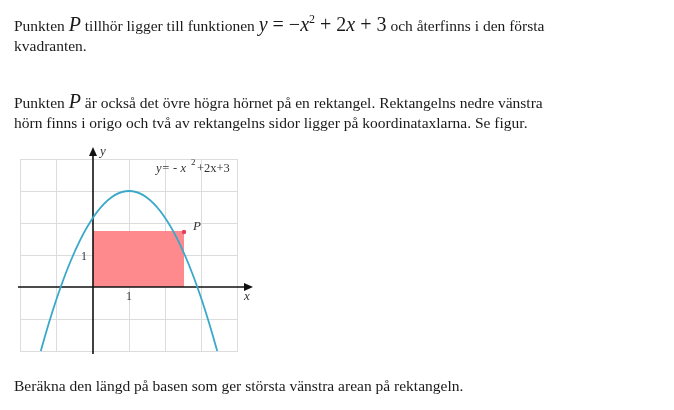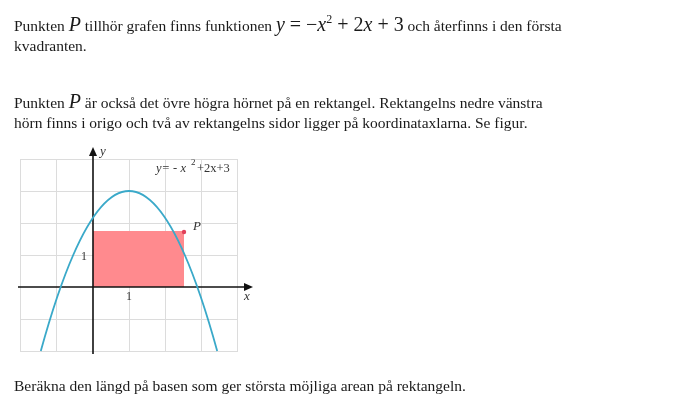--- a/index.html
+++ b/index.html
@@ -21,21 +21,21 @@
     }
     .math i { font-style: italic; }
     .math sup { font-size: 12px; line-height: 0; vertical-align: 8px; }
     .figure { position: absolute; left: 0; top: 0; }
     svg text { font-family: "Liberation Serif", "DejaVu Serif", serif; }
   </style>
 </head>
 <body>
 
 <div class="para p1">
-  <span>Punkten </span><span class="math"><i>P</i></span><span> tillhör grafen finns funktionen </span><span class="math"><i>y</i><span> = −</span><i>x</i><sup>2</sup><span> + 2</span><i>x</i><span> + 3</span></span><span> och återfinns i den första kvadranten.</span>
+  <span>Punkten </span><span class="math"><i>P</i></span><span> tillhör ligger till funktionen </span><span class="math"><i>y</i><span> = −</span><i>x</i><sup>2</sup><span> + 2</span><i>x</i><span> + 3</span></span><span> och återfinns i den första kvadranten.</span>
 </div>
 
 <div class="para p2">
   <span>Punkten </span><span class="math"><i>P</i></span><span> är också det övre högra hörnet på en rektangel. Rektangelns nedre vänstra hörn finns i origo och två av rektangelns sidor ligger på koordinataxlarna. Se figur.</span>
 </div>
 
 <svg class="figure" width="674" height="410" viewBox="0 0 674 410">
 
   <g stroke="#dcdcdc" stroke-width="1">
     <line x1="20.5" y1="159" x2="20.5" y2="351"></line>
@@ -71,13 +71,13 @@
   <text x="81" y="260" font-size="12" fill="#333">1</text>
   <text x="193" y="230" font-size="13" font-style="italic" fill="#333">P</text>
 
   <g fill="#333" font-size="12.5">
     <text x="156" y="172" font-style="italic">y= - x</text>
     <text x="191" y="165" font-size="9">2</text>
     <text x="197" y="172">+2x+3</text>
   </g>
 </svg>
 
-<div class="para p3">Beräkna den längd på basen som ger största möjliga arean på rektangeln.</div>
+<div class="para p3">Beräkna den längd på basen som ger största vänstra arean på rektangeln.</div>
 
 </body></html>

